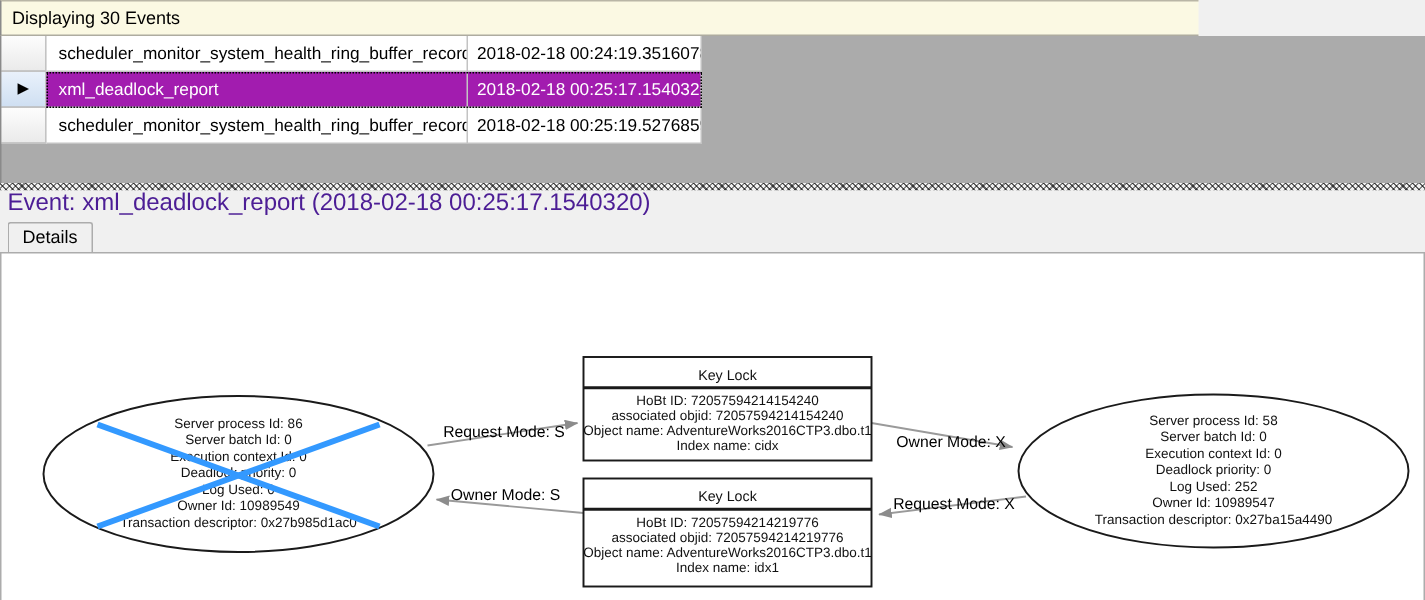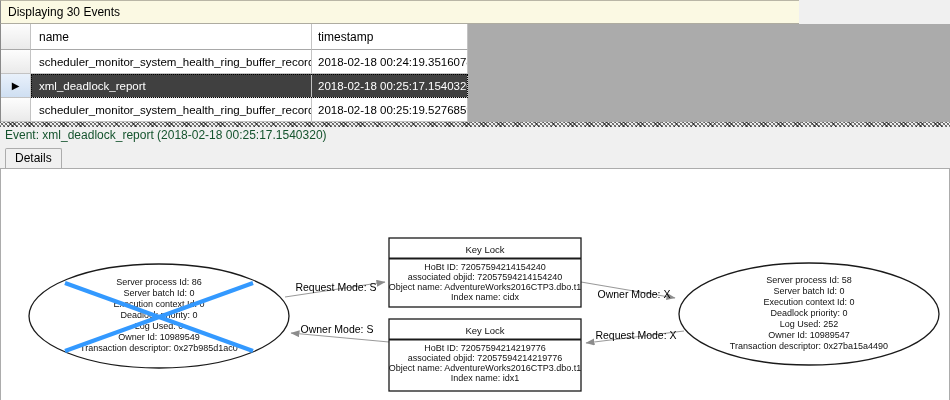--- a/index.html
+++ b/index.html
@@ -20,38 +20,38 @@
   .grid-row.header { height:26px; }
   .cell {
     background:#fff; border-right:1px solid #c3c3c3; border-bottom:1px solid #c3c3c3;
     font-size:11.5px; color:#000; white-space:nowrap; overflow:hidden;
     display:flex; align-items:center;
   }
   .header .cell { border-bottom:1px solid #a8a8a8; font-size:12px; }
   .cell.selector { width:30px; flex:none; background:linear-gradient(#fdfdfd,#eaeaea); justify-content:center; }
   .cell.col-name { width:281px; flex:none; padding-left:8px; }
   .cell.col-ts   { width:156px; flex:none; padding-left:6px; }
-  .row-sel .cell.col-name, .row-sel .cell.col-ts { background:#404040; color:#fff; }
+  .row-sel .cell.col-name, .row-sel .cell.col-ts { background:#a21caf; color:#fff; }
   .row-sel .cell.selector { background:linear-gradient(#e9f1fb,#cfdff2); }
   .row-sel { position:relative; }
   .focus-rect { position:absolute; left:30px; top:0; width:437px; height:24px; border:1px dotted #000; pointer-events:none; }
   .arrow-glyph { font-size:10px; color:#000; line-height:1; }
 
   
   .splitter {
     position:absolute; left:0; top:122px; width:950px; height:5px;
     background-color:#f0f0f0;
     background-image:
       repeating-linear-gradient(45deg, rgba(0,0,0,.6) 0 1px, transparent 1px 3px),
       repeating-linear-gradient(-45deg, rgba(0,0,0,.45) 0 1px, transparent 1px 3px);
   }
 
   
   .eventbar { position:absolute; left:0; top:127px; width:950px; height:18px;
-    font-size:12px; color:#14532d; padding-left:5px; line-height:17px; background:#f0f0f0; }
+    font-size:16px; color:#4c1d95; padding-left:5px; line-height:17px; background:#f0f0f0; }
 
   
   .tabstrip { position:absolute; left:0; top:145px; width:950px; height:23px; display:flex; align-items:flex-end; padding-left:5px;text-align:right; }
   .tab {
     font-size:12px; color:#000; padding:2px 9px 3px 9px;
     border:1px solid #acacac; border-bottom:none; background:#f0f0f0;
     border-radius:2px 2px 0 0; margin-right:1px; position:relative;
   }
   .tab.active { background:#fff; padding:4px 12px 4px 12px; margin-bottom:-1px; z-index:3; }
 
@@ -69,25 +69,20 @@
   .edge-line { stroke:#9a9a9a; stroke-width:1.2; fill:none; }
 </style>
 </head>
 <body>
 
 <div class="infobar">
   <span>Displaying 30 Events</span>
 </div>
 
 <div class="grid">
-  <div class="grid-row header">
-    <div class="cell selector"></div>
-    <div class="cell col-name">name</div>
-    <div class="cell col-ts">timestamp</div>
-  </div>
 
   <div class="grid-row">
     <div class="cell selector"></div>
     <div class="cell col-name">scheduler_monitor_system_health_ring_buffer_recorded</div>
     <div class="cell col-ts">2018-02-18 00:24:19.3516078</div>
   </div>
 
   <div class="grid-row row-sel">
     <div class="cell selector">
       <span class="arrow-glyph">▶</span>

